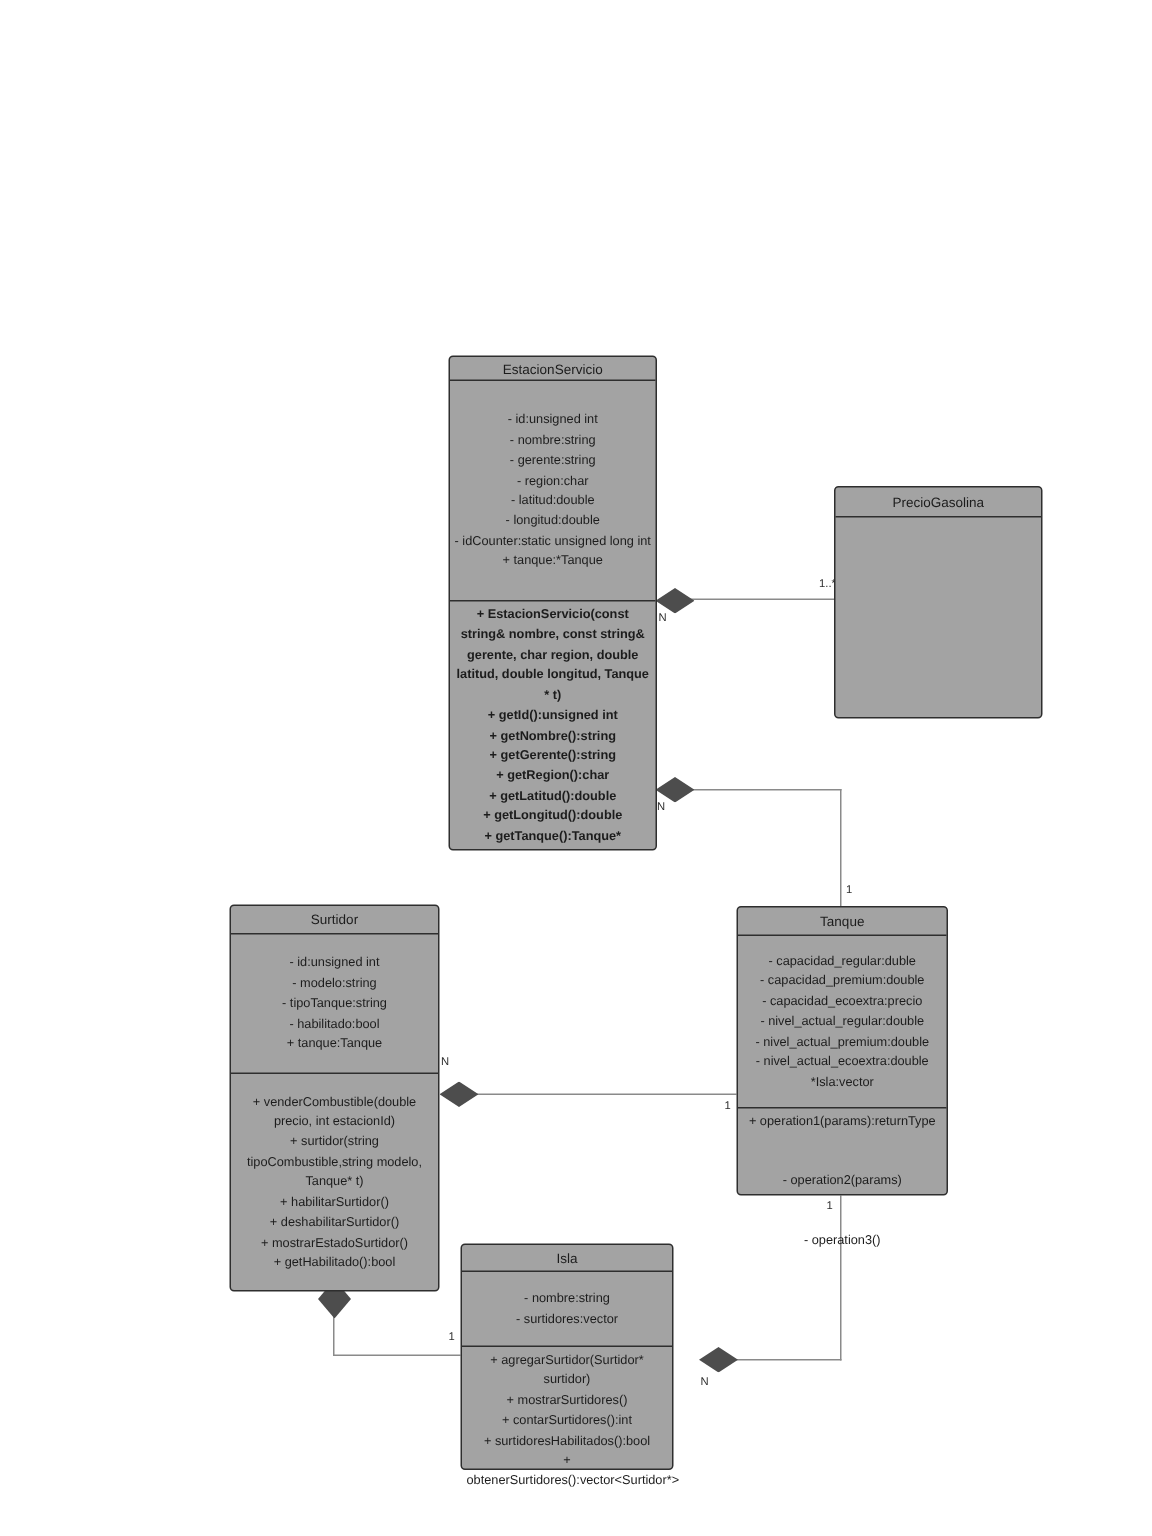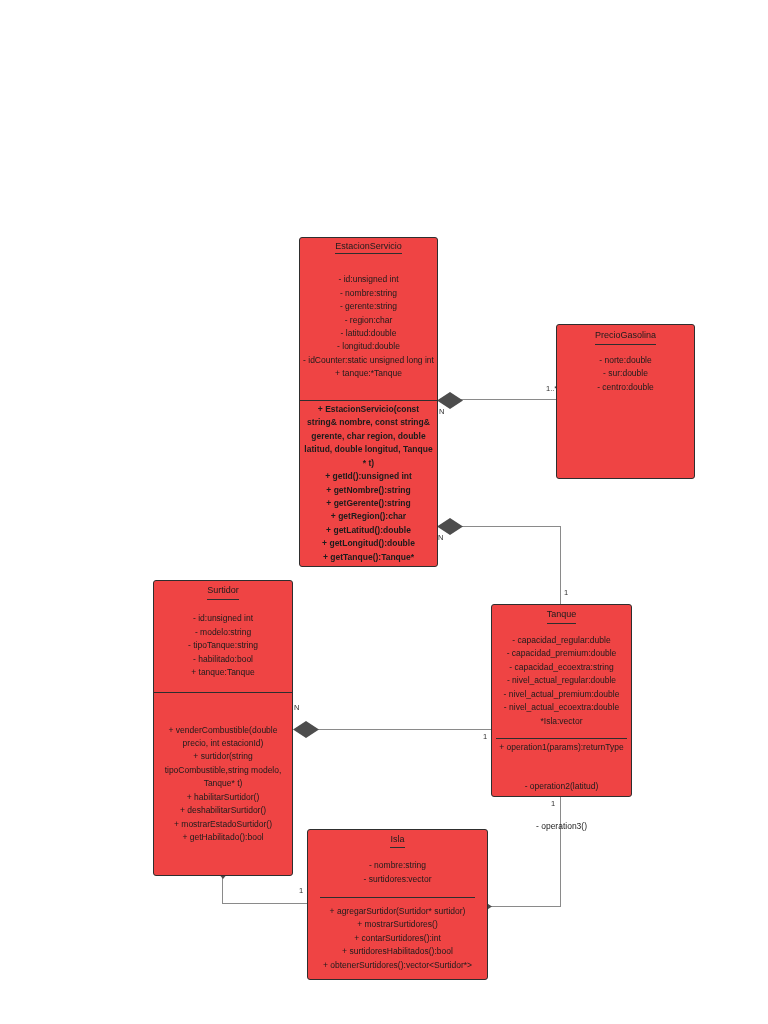--- a/index.html
+++ b/index.html
@@ -4,22 +4,22 @@
 <style>
   html,body{margin:0;padding:0;}
   body{
     width:768px;height:1024px;position:relative;background:#ffffff;
     font-family:"Liberation Sans",sans-serif;color:#1c1c1c;overflow:hidden;
   }
   .canvas{position:absolute;left:0;top:0;width:768px;height:1024px;}
 
   
   .uml-class{
-    position:absolute;background:#ef4444;border:1.4px solid #2e2e2e;border-radius:3px;
-    display:flex;flex-direction:column;box-sizing:border-box;align-items:center;
+    position:absolute;background:#a3a3a3;border:1.4px solid #2e2e2e;border-radius:3px;
+    display:flex;flex-direction:column;box-sizing:border-box;
   }
   .uml-title{
     flex:0 0 auto;display:flex;align-items:center;justify-content:center;
     font-size:9px;border-bottom:1.4px solid #2e2e2e;
   }
   .compartment{
     flex:0 0 auto;display:flex;flex-direction:column;align-items:center;justify-content:center;
     font-size:8.5px;line-height:13.4px;text-align:center;padding:2px 3px;box-sizing:border-box;
   }
   .compartment + .compartment{border-top:1.4px solid #2e2e2e;}
@@ -29,31 +29,31 @@
   #cls-es{left:299px;top:237px;width:139px;height:330px;}
   #cls-es .uml-title{height:15px;}
   #cls-es .attrs{height:146px;}
   #cls-es .methods{flex:1 1 auto;font-weight:bold;}
 
   #cls-pg{left:556px;top:324px;width:139px;height:155px;}
   #cls-pg .uml-title{height:19px;}
   #cls-pg .attrs{height:58px;}
   #cls-pg .methods{flex:1 1 auto;}
 
-  #cls-su{left:153px;top:580px;width:140px;height:296px;}
+  #cls-su{left:153px;top:603px;width:140px;height:258px;}
   #cls-su .uml-title{height:18px;}
   #cls-su .attrs{height:92px;}
   #cls-su .methods{flex:1 1 auto;}
 
   #cls-ta{left:491px;top:604px;width:141px;height:193px;}
   #cls-ta .uml-title{height:18px;}
   #cls-ta .attrs{height:114px;}
   #cls-ta .methods{flex:1 1 auto;gap:26px;}
 
-  #cls-is{left:307px;top:829px;width:181px;height:151px;}
+  #cls-is{left:307px;top:829px;width:142px;height:151px;}
   #cls-is .uml-title{height:17px;}
   #cls-is .attrs{height:49px;}
   #cls-is .methods{flex:1 1 auto;}
 
   
   .h-line{position:absolute;height:1.4px;background:#8a8a8a;}
   .v-line{position:absolute;width:1.4px;background:#8a8a8a;}
   .diamond{
     position:absolute;background:#4d4d4d;
     clip-path:polygon(50% 0,100% 50%,50% 100%,0 50%);
@@ -145,25 +145,20 @@
       <div class="uml-line">+ getGerente():string</div>
       <div class="uml-line">+ getRegion():char</div>
       <div class="uml-line">+ getLatitud():double</div>
       <div class="uml-line">+ getLongitud():double</div>
       <div class="uml-line">+ getTanque():Tanque*</div>
     </div>
   </div>
 
   <div class="uml-class" id="cls-pg">
     <div class="uml-title">PrecioGasolina</div>
-    <div class="compartment attrs">
-      <div class="uml-line">- norte:double</div>
-      <div class="uml-line">- sur:double</div>
-      <div class="uml-line">- centro:double</div>
-    </div>
   </div>
 
   <div class="uml-class" id="cls-su">
     <div class="uml-title">Surtidor</div>
     <div class="compartment attrs">
       <div class="uml-line">- id:unsigned int</div>
       <div class="uml-line">- modelo:string</div>
       <div class="uml-line">- tipoTanque:string</div>
       <div class="uml-line">- habilitado:bool</div>
       <div class="uml-line">+ tanque:Tanque</div>
@@ -176,29 +171,29 @@
       <div class="uml-line">+ mostrarEstadoSurtidor()</div>
       <div class="uml-line">+ getHabilitado():bool</div>
     </div>
   </div>
 
   <div class="uml-class" id="cls-ta">
     <div class="uml-title">Tanque</div>
     <div class="compartment attrs">
       <div class="uml-line">- capacidad_regular:duble</div>
       <div class="uml-line">- capacidad_premium:double</div>
-      <div class="uml-line">- capacidad_ecoextra:string</div>
+      <div class="uml-line">- capacidad_ecoextra:precio</div>
       <div class="uml-line">- nivel_actual_regular:double</div>
       <div class="uml-line">- nivel_actual_premium:double</div>
       <div class="uml-line">- nivel_actual_ecoextra:double</div>
       <div class="uml-line">*Isla:vector</div>
     </div>
     <div class="compartment methods">
       <div class="uml-line">+ operation1(params):returnType</div>
-      <div class="uml-line">- operation2(latitud)</div>
+      <div class="uml-line">- operation2(params)</div>
       <div class="uml-line">- operation3()</div>
     </div>
   </div>
 
   <div class="uml-class" id="cls-is">
     <div class="uml-title">Isla</div>
     <div class="compartment attrs">
       <div class="uml-line">- nombre:string</div>
       <div class="uml-line">- surtidores:vector</div>
     </div>

